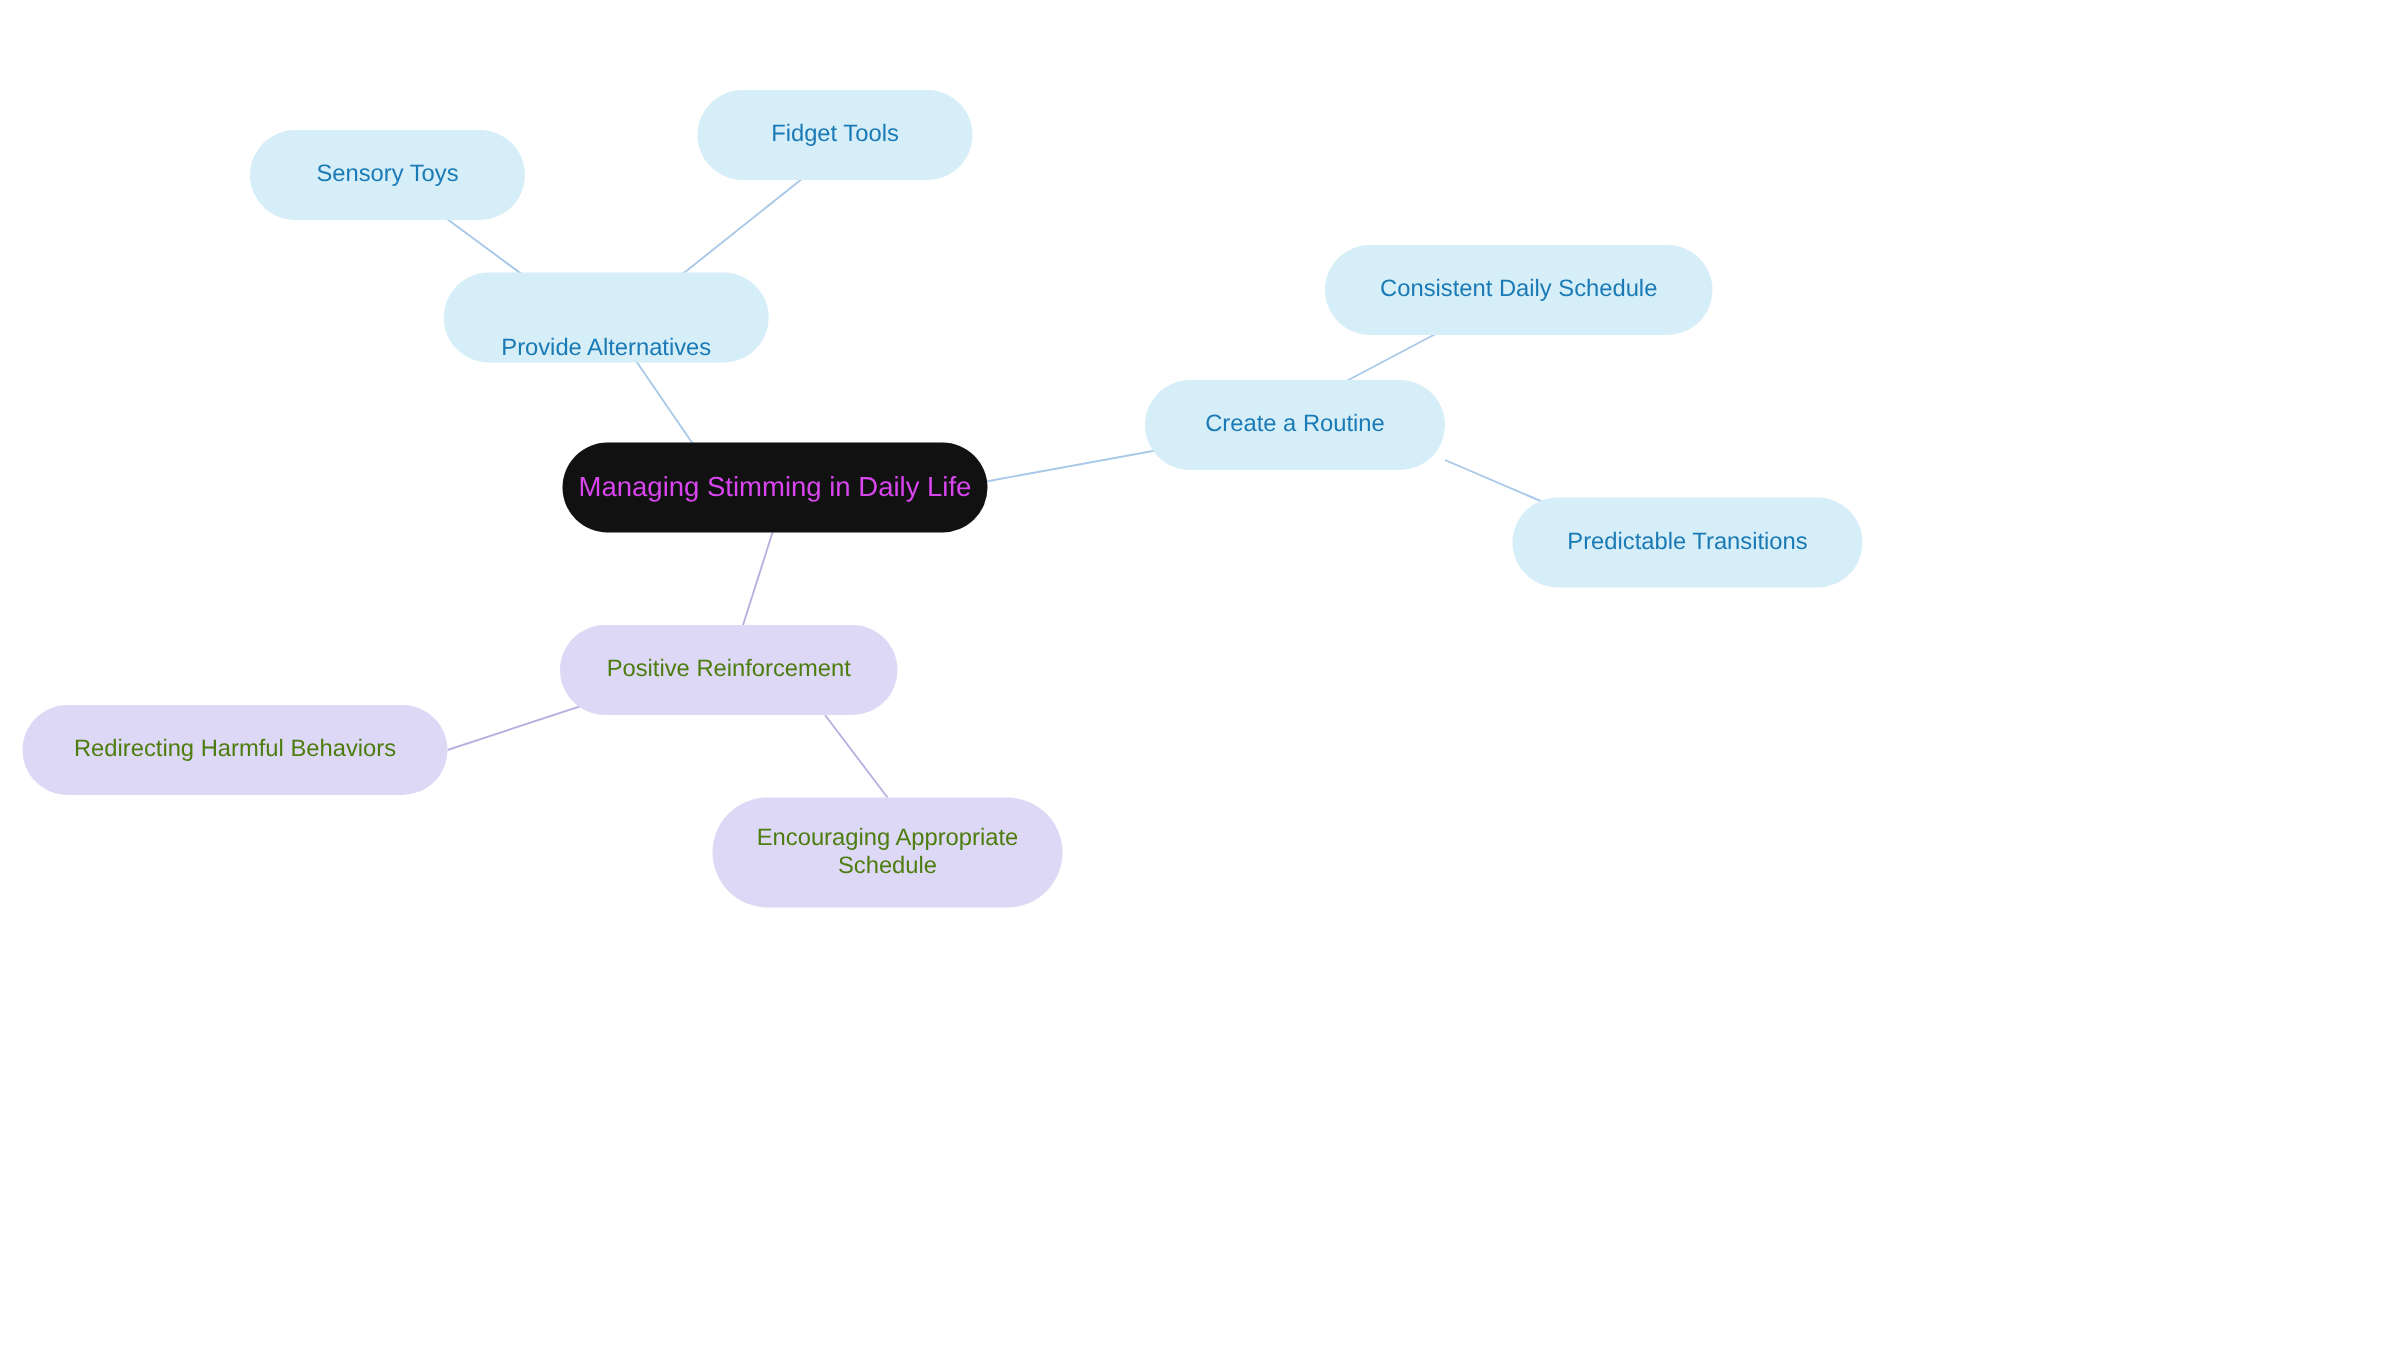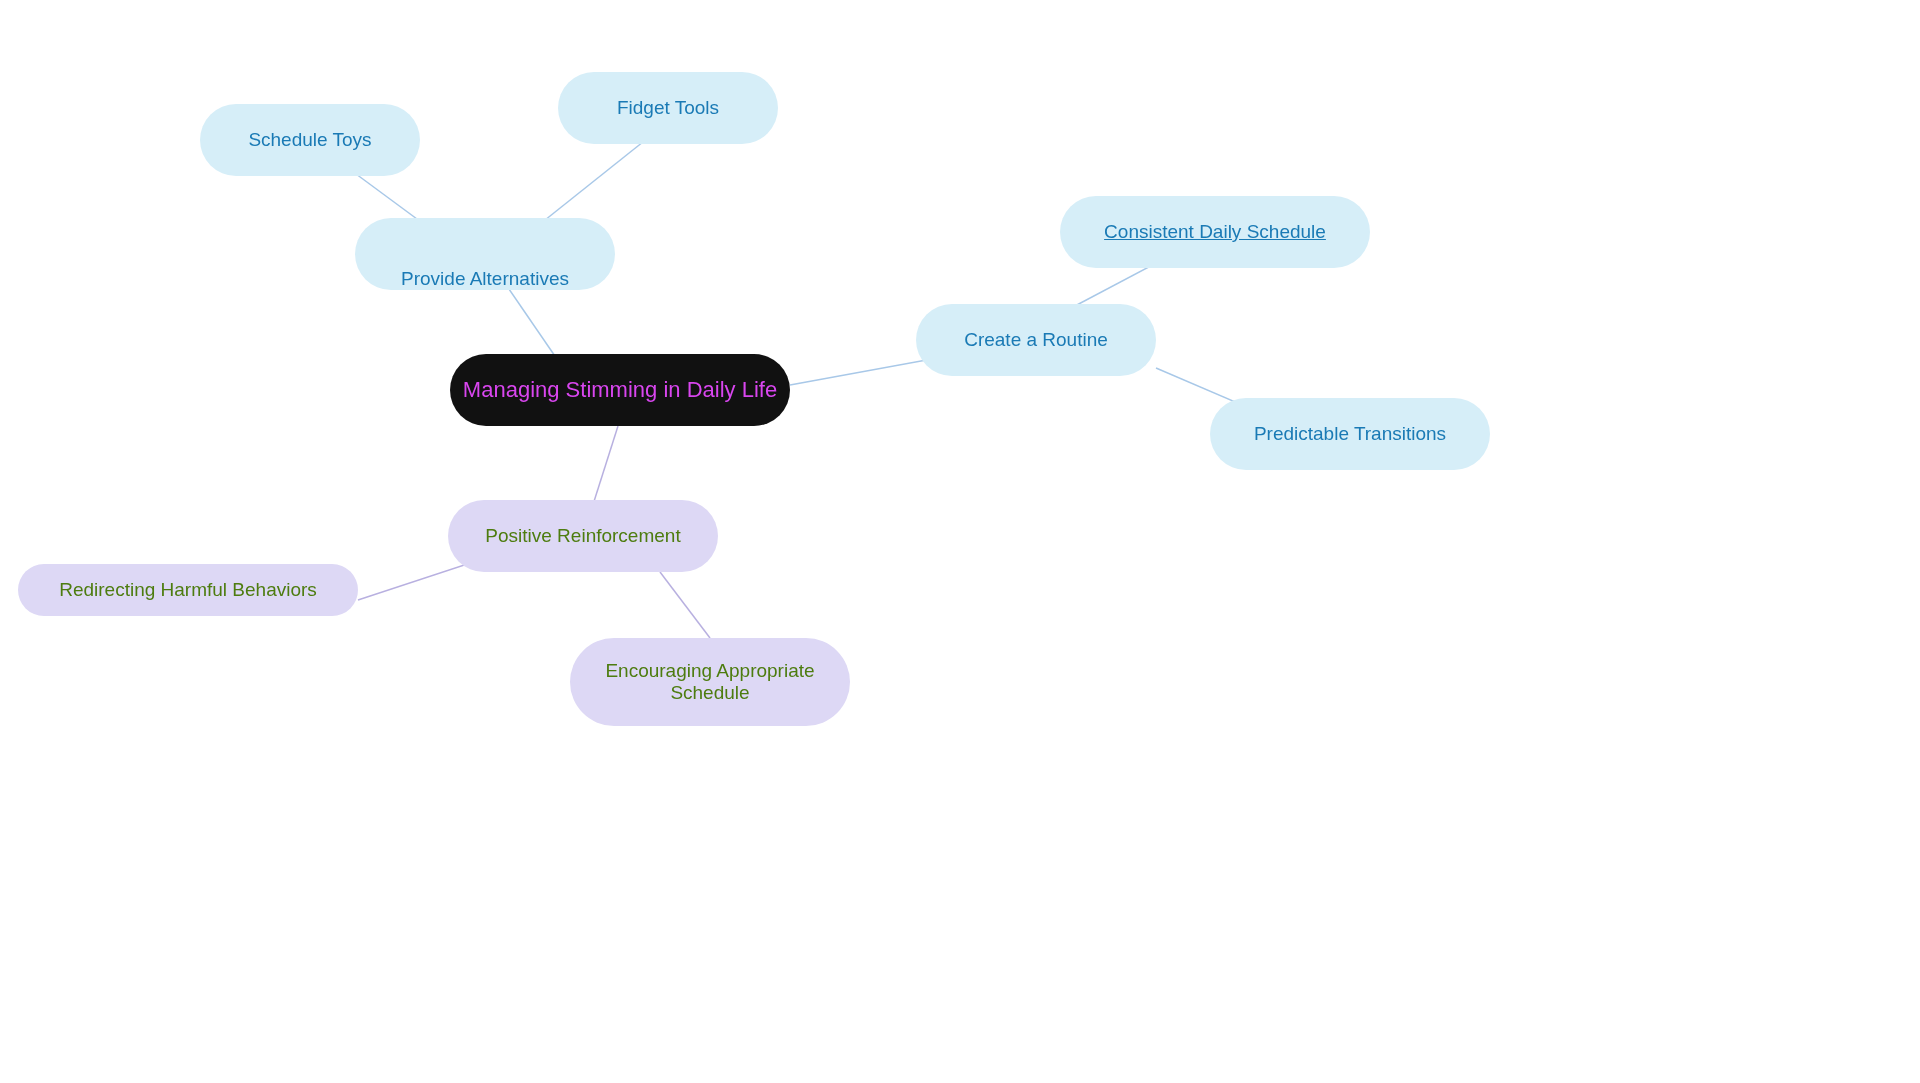--- a/index.html
+++ b/index.html
@@ -82,21 +82,20 @@
       align-items: flex-end;
     }
 
     
     .node-consistent-daily {
       width: 310px;
       height: 72px;
       left: 1060px;
       top: 196px;
       font-size: 19px;
-      text-decoration: underline;
     }
 
     
     .node-create-routine {
       width: 240px;
       height: 72px;
       left: 916px;
       top: 304px;
       font-size: 19px;
     }
@@ -115,21 +114,21 @@
       width: 270px;
       height: 72px;
       left: 448px;
       top: 500px;
       font-size: 19px;
     }
 
     
     .node-redirecting {
       width: 340px;
-      height: 52px;
+      height: 72px;
       left: 18px;
       top: 564px;
       font-size: 19px;
     }
 
     
     .node-encouraging {
       width: 280px;
       height: 88px;
       left: 570px;
@@ -159,21 +158,21 @@
   <line x1="358" y1="600" x2="510" y2="550" stroke="#b8b0e0" stroke-width="1.5"></line>
 
   <line x1="710" y1="638" x2="660" y2="572" stroke="#b8b0e0" stroke-width="1.5"></line>
 </svg>
 
 <div class="node node-center">
   <span>Managing Stimming in Daily Life</span>
 </div>
 
 <div class="node node-blue node-sensory-toys">
-  <span>Schedule Toys</span>
+  <span>Sensory Toys</span>
 </div>
 
 <div class="node node-blue node-fidget-tools">
   <span>Fidget Tools</span>
 </div>
 
 <div class="node node-blue node-provide-alternatives">
   <span>Provide Alternatives</span>
 </div>
 

